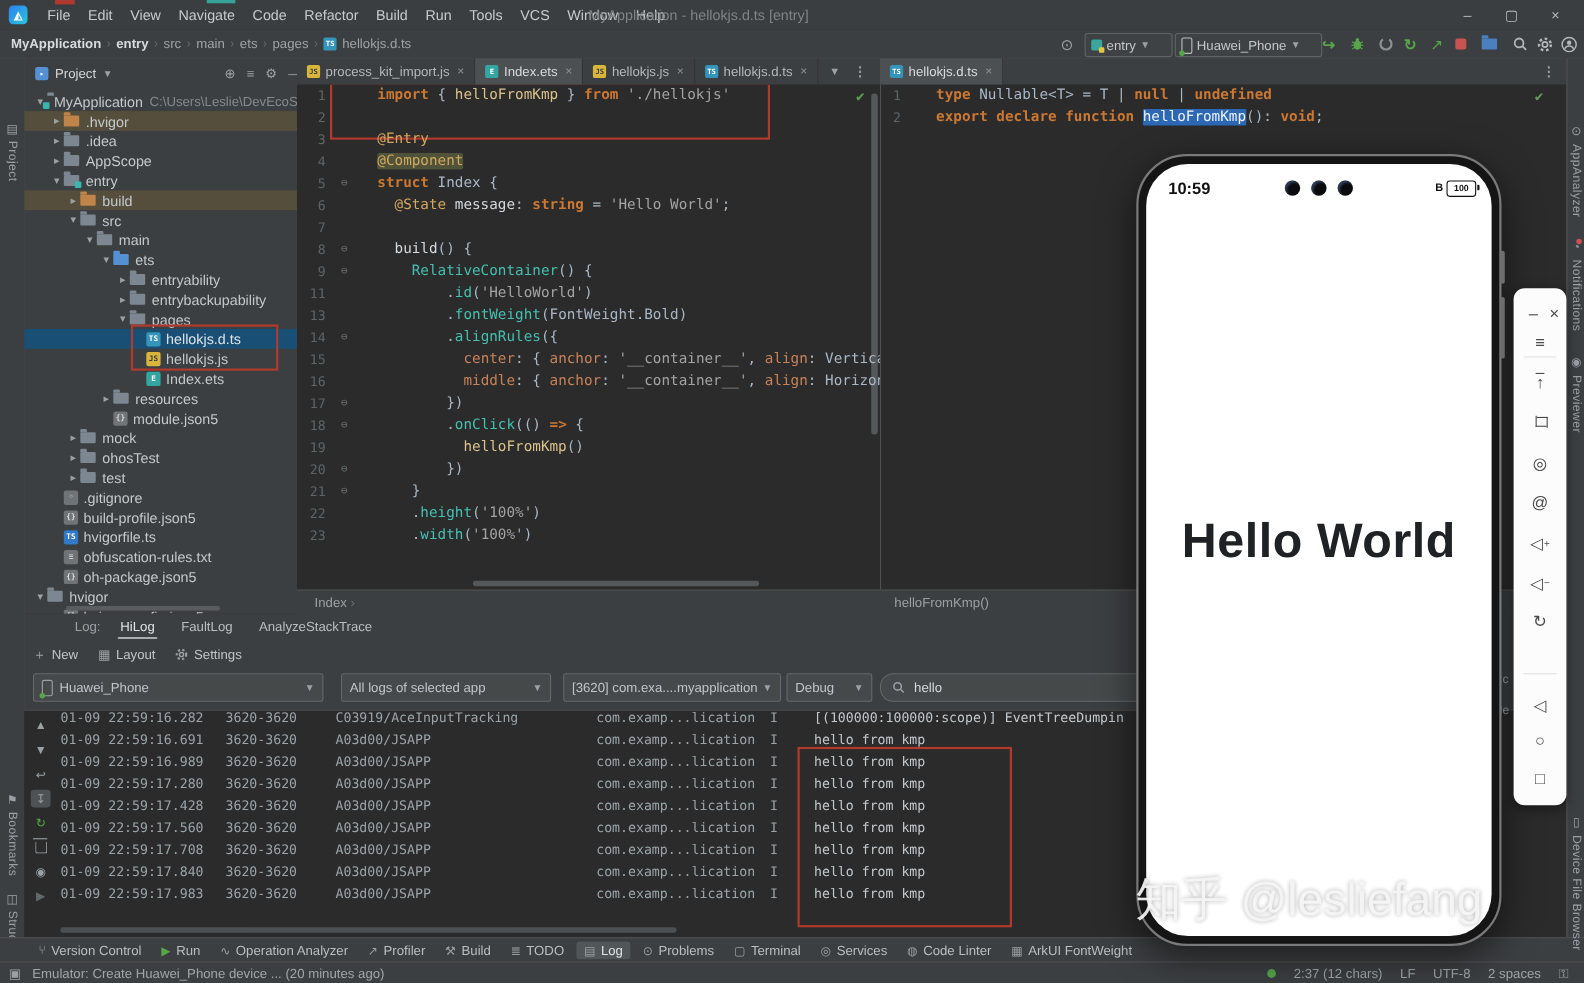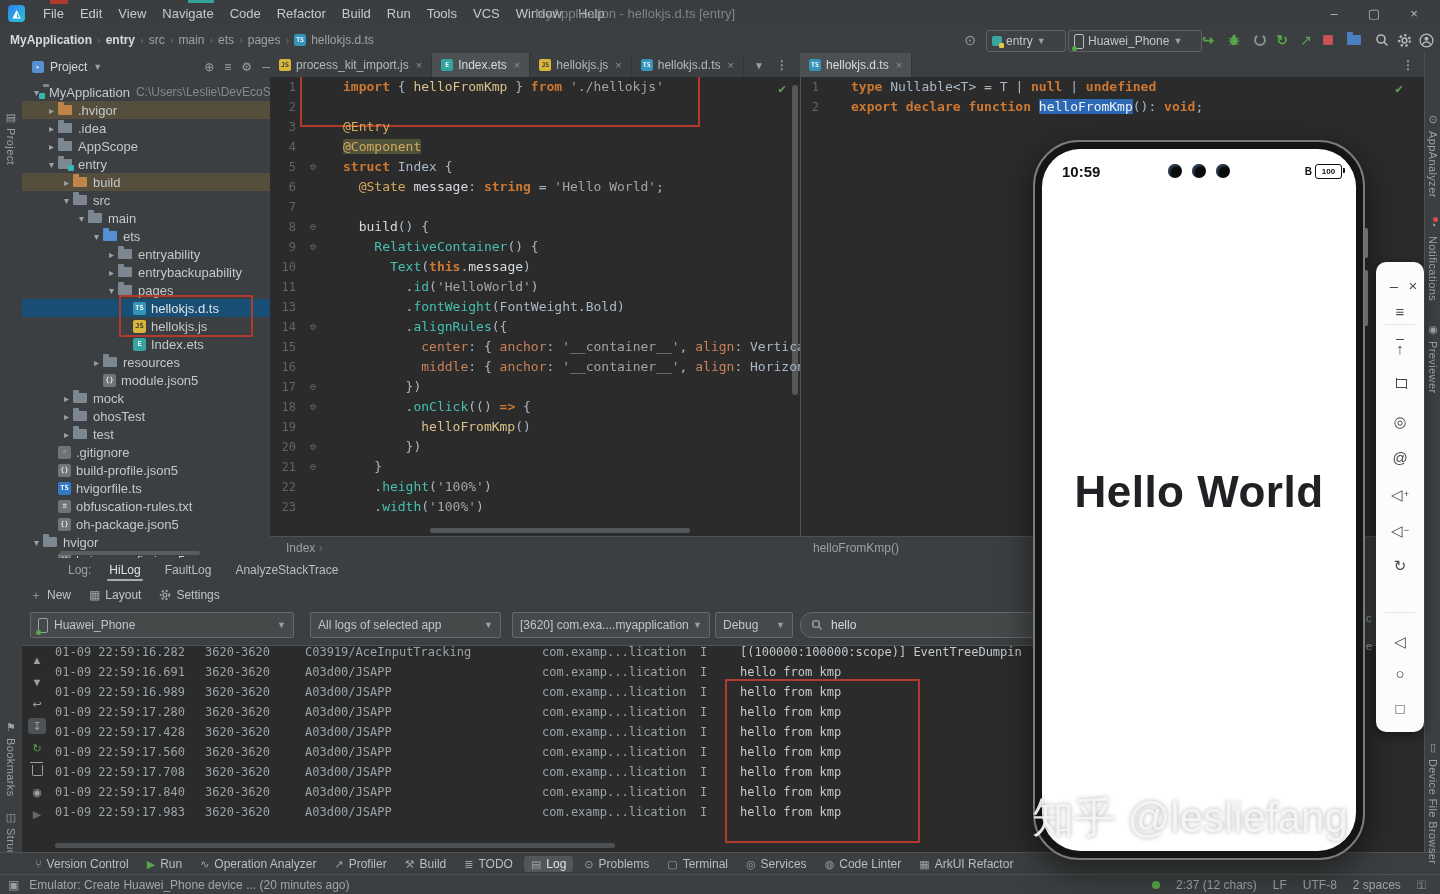--- a/index.html
+++ b/index.html
@@ -475,21 +475,20 @@
     <div class="hthumb" style="left:160px;bottom:3px;width:260px;height:5px;background:#55585a;"></div>
   <div class="cl"><span class="lnum">1</span><span class="ctext"><span class="tk-k">import</span><span class="tk-p"> { </span><span class="tk-y">helloFromKmp</span><span class="tk-p"> } </span><span class="tk-k">from</span><span class="tk-s"> './hellokjs'</span></span></div>
       <div class="cl"><span class="lnum">2</span><span class="ctext"></span></div>
       <div class="cl"><span class="lnum">3</span><span class="ctext"><span class="tk-a">@Entry</span></span></div>
       <div class="cl"><span class="lnum">4</span><span class="ctext"><span class="tk-ah">@Component</span></span></div>
       <div class="cl"><span class="lnum">5</span><span class="fold">⊖</span><span class="ctext"><span class="tk-k">struct</span><span class="tk-g"> Index </span><span class="tk-p">{</span></span></div>
       <div class="cl"><span class="lnum">6</span><span class="ctext"><span class="tk-p">  </span><span class="tk-a">@State</span><span class="tk-w"> message</span><span class="tk-p">: </span><span class="tk-k">string</span><span class="tk-p"> = </span><span class="tk-s">'Hello World'</span><span class="tk-p">;</span></span></div>
       <div class="cl"><span class="lnum">7</span><span class="ctext"></span></div>
       <div class="cl"><span class="lnum">8</span><span class="fold">⊖</span><span class="ctext"><span class="tk-p">  </span><span class="tk-w">build</span><span class="tk-p">() {</span></span></div>
       <div class="cl"><span class="lnum">9</span><span class="fold">⊖</span><span class="ctext"><span class="tk-p">    </span><span class="tk-f">RelativeContainer</span><span class="tk-p">() {</span></span></div>
-      <div class="cl"><span class="lnum">10</span><span class="ctext"><span class="tk-p">      </span><span class="tk-f">Text</span><span class="tk-p">(</span><span class="tk-k">this</span><span class="tk-p">.</span><span class="tk-w">message</span><span class="tk-p">)</span></span></div>
       <div class="cl"><span class="lnum">11</span><span class="ctext"><span class="tk-p">        .</span><span class="tk-f">id</span><span class="tk-p">(</span><span class="tk-s">'HelloWorld'</span><span class="tk-p">)</span></span></div>
       <div class="cl"><span class="lnum">13</span><span class="ctext"><span class="tk-p">        .</span><span class="tk-f">fontWeight</span><span class="tk-p">(</span><span class="tk-g">FontWeight</span><span class="tk-p">.</span><span class="tk-g">Bold</span><span class="tk-p">)</span></span></div>
       <div class="cl"><span class="lnum">14</span><span class="fold">⊖</span><span class="ctext"><span class="tk-p">        .</span><span class="tk-f">alignRules</span><span class="tk-p">({</span></span></div>
       <div class="cl"><span class="lnum">15</span><span class="ctext"><span class="tk-p">          </span><span class="tk-o">center</span><span class="tk-p">: { </span><span class="tk-o">anchor</span><span class="tk-p">: </span><span class="tk-s">'__container__'</span><span class="tk-p">, </span><span class="tk-o">align</span><span class="tk-p">: </span><span class="tk-g">VerticalAlign</span></span></div>
       <div class="cl"><span class="lnum">16</span><span class="ctext"><span class="tk-p">          </span><span class="tk-o">middle</span><span class="tk-p">: { </span><span class="tk-o">anchor</span><span class="tk-p">: </span><span class="tk-s">'__container__'</span><span class="tk-p">, </span><span class="tk-o">align</span><span class="tk-p">: </span><span class="tk-g">HorizontalAli</span></span></div>
       <div class="cl"><span class="lnum">17</span><span class="fold">⊖</span><span class="ctext"><span class="tk-p">        })</span></span></div>
       <div class="cl"><span class="lnum">18</span><span class="fold">⊖</span><span class="ctext"><span class="tk-p">        .</span><span class="tk-f">onClick</span><span class="tk-p">(() </span><span class="tk-k">=&gt;</span><span class="tk-p"> {</span></span></div>
       <div class="cl"><span class="lnum">19</span><span class="ctext"><span class="tk-p">          </span><span class="tk-y">helloFromKmp</span><span class="tk-p">()</span></span></div>
       <div class="cl"><span class="lnum">20</span><span class="fold">⊖</span><span class="ctext"><span class="tk-p">        })</span></span></div>
       <div class="cl"><span class="lnum">21</span><span class="fold">⊖</span><span class="ctext"><span class="tk-p">    }</span></span></div>
@@ -632,21 +631,21 @@
       <span class="bb-item">
         <span class="bb-ic">◎</span>
         <span>Services</span>
       </span>
       <span class="bb-item">
         <span class="bb-ic">◍</span>
         <span>Code Linter</span>
       </span>
       <span class="bb-item">
         <span class="bb-ic">▦</span>
-        <span>ArkUI Refactor</span>
+        <span>ArkUI FontWeight</span>
       </span>
     </div>
 
   <div class="statusbar">
     <span style="margin:0 10px 0 8px;color:#9aa0a4;">▣</span>
     <span>Emulator: Create Huawei_Phone device ... (20 minutes ago)</span>
     <span class="sb-right">
       <span class="greendot"></span>
       <span>2:37 (12 chars)</span>
       <span>LF</span>

